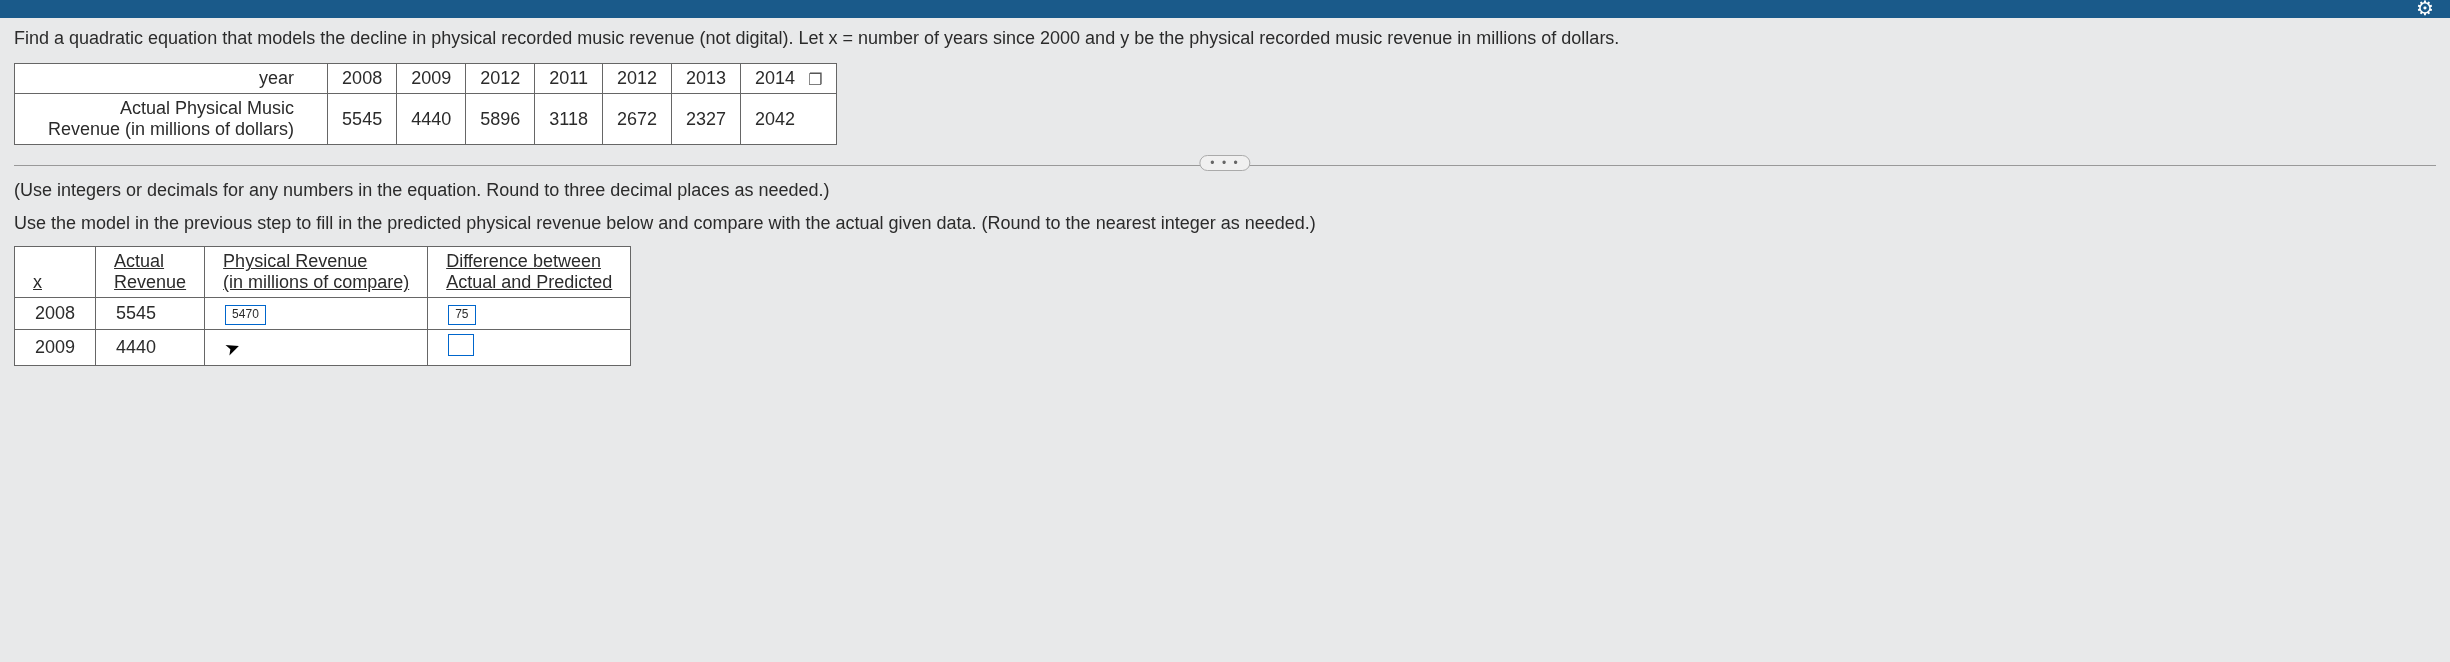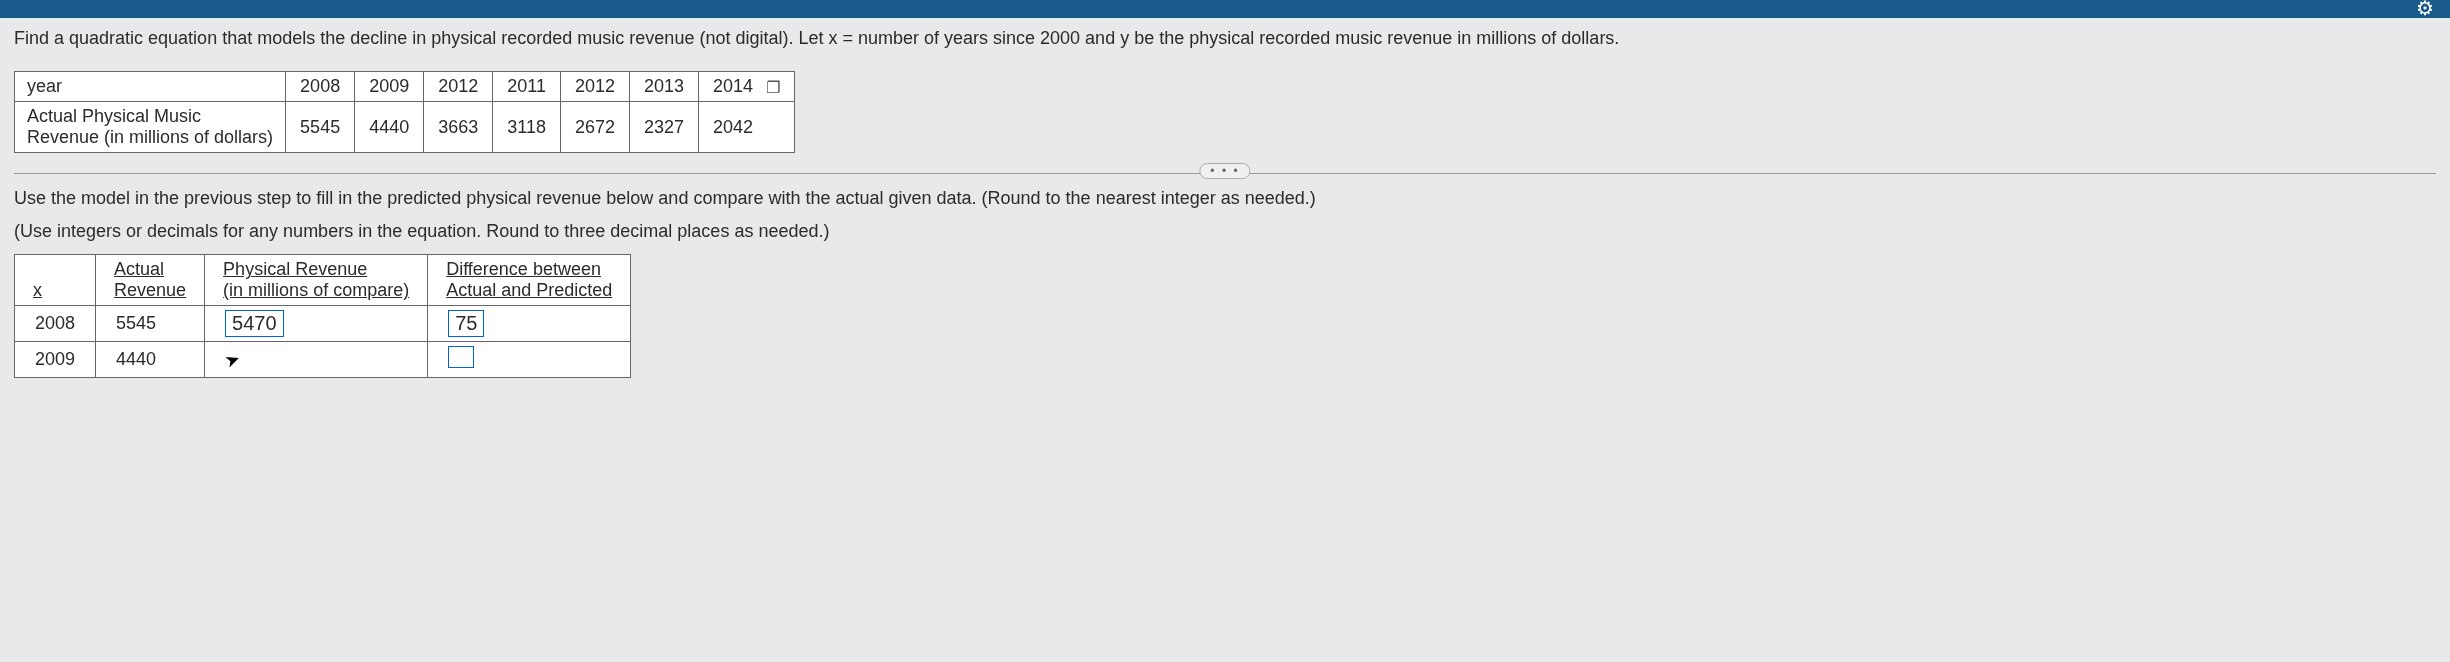--- a/index.html
+++ b/index.html
@@ -27,38 +27,38 @@
       top: -4px;
       color: #fff;
       font-size: 20px;
     }
     .content {
       padding: 8px 14px;
     }
     .instructions {
       color: #2b2b2b;
       line-height: 1.4;
-      margin-bottom: 20px;
+      margin-bottom: 12px;
     }
     table {
       border-collapse: collapse;
       background: #fff;
       margin-bottom: 8px;
     }
     table td, table th {
       border: 1px solid #666;
       padding: 4px 14px;
       text-align: left;
       font-weight: normal;
       color: #2b2b2b;
       white-space: nowrap;
     }
     .data-table td.row-label {
-      text-align: left;
-      padding: 4px 12px;
+      text-align: right;
+      padding: 4px 33px;
     }
     .ellipsis-divider {
       border: none;
       border-top: 1px solid #999;
       margin: 20px 0 14px 0;
       position: relative;
     }
     .ellipsis-badge {
       position: absolute;
       left: 50%;
@@ -76,21 +76,21 @@
       color: #2b2b2b;
       margin-bottom: 12px;
     }
     .input-cell {
       display: inline-block;
       min-width: 26px;
       min-height: 20px;
       border: 1px solid #0066cc;
       background: #fff;
       padding: 1px 6px;
-      font-size: 20px;
+      font-size: 12px;
     }
     .input-cell.empty {
       width: 26px;
       height: 22px;
       padding: 0;
     }
     .cursor-icon {
       display: inline-block;
       transform: rotate(-20deg);
       font-size: 18px;
@@ -139,35 +139,35 @@
         <span class="copy-icon">❐</span>
       </td>
     </tr>
     <tr>
       <td class="row-label">
         <span>Actual Physical Music</span><br>
         <span>Revenue (in millions of dollars)</span>
       </td>
       <td>5545</td>
       <td>4440</td>
-      <td>3663</td>
+      <td>5896</td>
       <td>3118</td>
       <td>2672</td>
       <td>2327</td>
       <td>2042</td>
     </tr>
   </tbody>
     </table>
 
   <div class="ellipsis-divider">
     <span class="ellipsis-badge">• • •</span>
   </div>
 
+  <div class="note">(Use integers or decimals for any numbers in the equation. Round to three decimal places as needed.)</div>
   <div class="note">Use the model in the previous step to fill in the predicted physical revenue below and compare with the actual given data. (Round to the nearest integer as needed.)</div>
-  <div class="note">(Use integers or decimals for any numbers in the equation. Round to three decimal places as needed.)</div>
 
   <table class="answer-table">
     <tbody>
         <tr>
       <td class="hdr" rowspan="1">
         <br><span>x</span>
       </td>
       <td class="hdr">
         <span>Actual</span><br>
         <span>Revenue</span>

